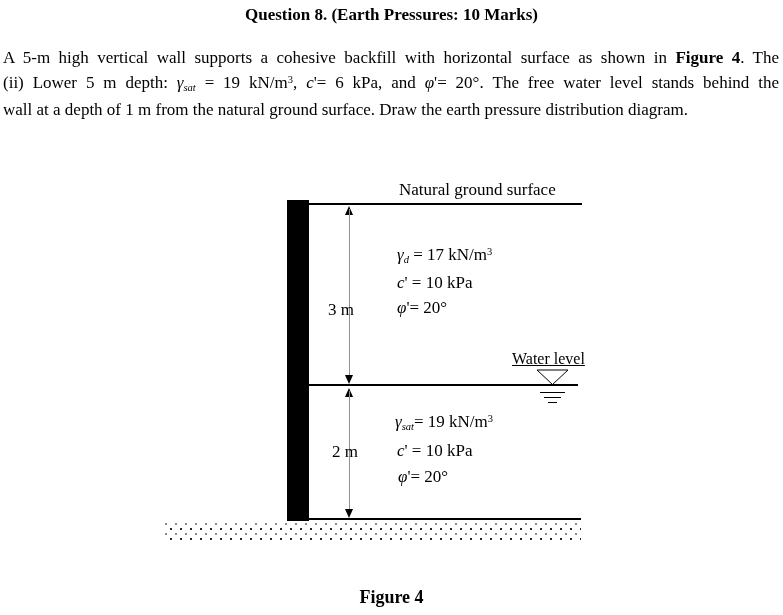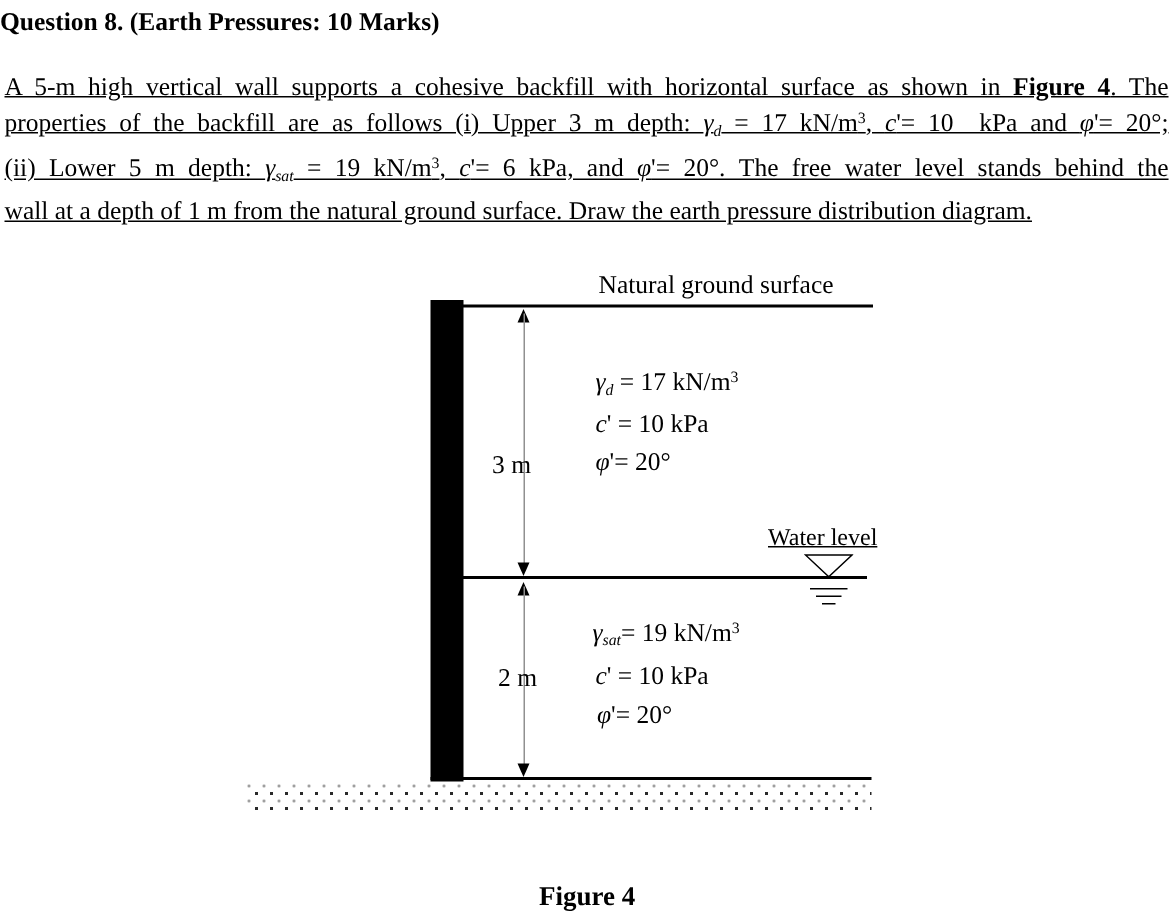--- a/index.html
+++ b/index.html
@@ -1,28 +1,28 @@
 <!DOCTYPE html>
 <html><head>
 <meta charset="utf-8">
 <style>
   html,body{margin:0;padding:0;background:#fff;}
   .page{
     position:relative;width:783px;height:615px;background:#ffffff;
     font-family:"Liberation Serif","DejaVu Serif",serif;color:#000;overflow:hidden;
   }
   .title{
-    position:absolute;top:5px;left:0;width:783px;text-align:left;
+    position:absolute;top:5px;left:0;width:783px;text-align:center;
     font-size:17px;font-weight:bold;
   }
   .para{
     position:absolute;top:47px;left:3px;width:776px;
     font-size:17px;line-height:22px;
   }
-  .para-line{text-align:justify;text-align-last:justify;text-decoration:underline;}
+  .para-line{text-align:justify;text-align-last:justify;}
   .para-line.last{text-align-last:left;}
   .seg-b{font-weight:bold;}
   .seg-i{font-style:italic;}
   .seg-sub{font-style:italic;font-size:0.62em;vertical-align:-0.3em;}
   .seg-sup{font-size:0.62em;vertical-align:0.5em;}
   .lbl{position:absolute;font-size:17px;white-space:nowrap;}
   .wall{position:absolute;left:287px;top:200px;width:22px;height:321px;background:#000;}
   .hline{position:absolute;height:2px;background:#000;}
   .ground-line{left:308px;top:203px;width:274px;}
   .water-line{left:308px;top:384px;width:270px;}
@@ -55,21 +55,20 @@
 </style>
 </head>
 <body>
 
 <div class="page">
 
   <div class="title">Question 8. (Earth Pressures: 10 Marks)</div>
 
   <div class="para">
     <div class="para-line"><span>A 5-m high vertical wall supports a cohesive backfill with horizontal surface as shown in </span><span class="seg-b">Figure 4</span><span>. The</span></div>
-    <div class="para-line"><span>properties of the backfill are as follows (i) Upper 3 m depth: </span><span class="seg-i">γ</span><span class="seg-sub">d</span><span> = 17 kN/m</span><span class="seg-sup">3</span><span>, </span><span class="seg-i">c</span><span>'= 10&nbsp; kPa and </span><span class="seg-i">φ</span><span>'= 20°;</span></div>
     <div class="para-line"><span>(ii) Lower 5 m depth: </span><span class="seg-i">γ</span><span class="seg-sub">sat</span><span> = 19 kN/m</span><span class="seg-sup">3</span><span>, </span><span class="seg-i">c</span><span>'= 6 kPa, and </span><span class="seg-i">φ</span><span>'= 20°. The free water level stands behind the</span></div>
     <div class="para-line last"><span>wall at a depth of 1 m from the natural ground surface. Draw the earth pressure distribution diagram.</span></div>
   </div>
 
   <div>
 
     <div class="wall"></div>
 
     <div class="lbl" style="left:399px;top:180px;">Natural ground surface</div>
     <div class="hline ground-line"></div>

